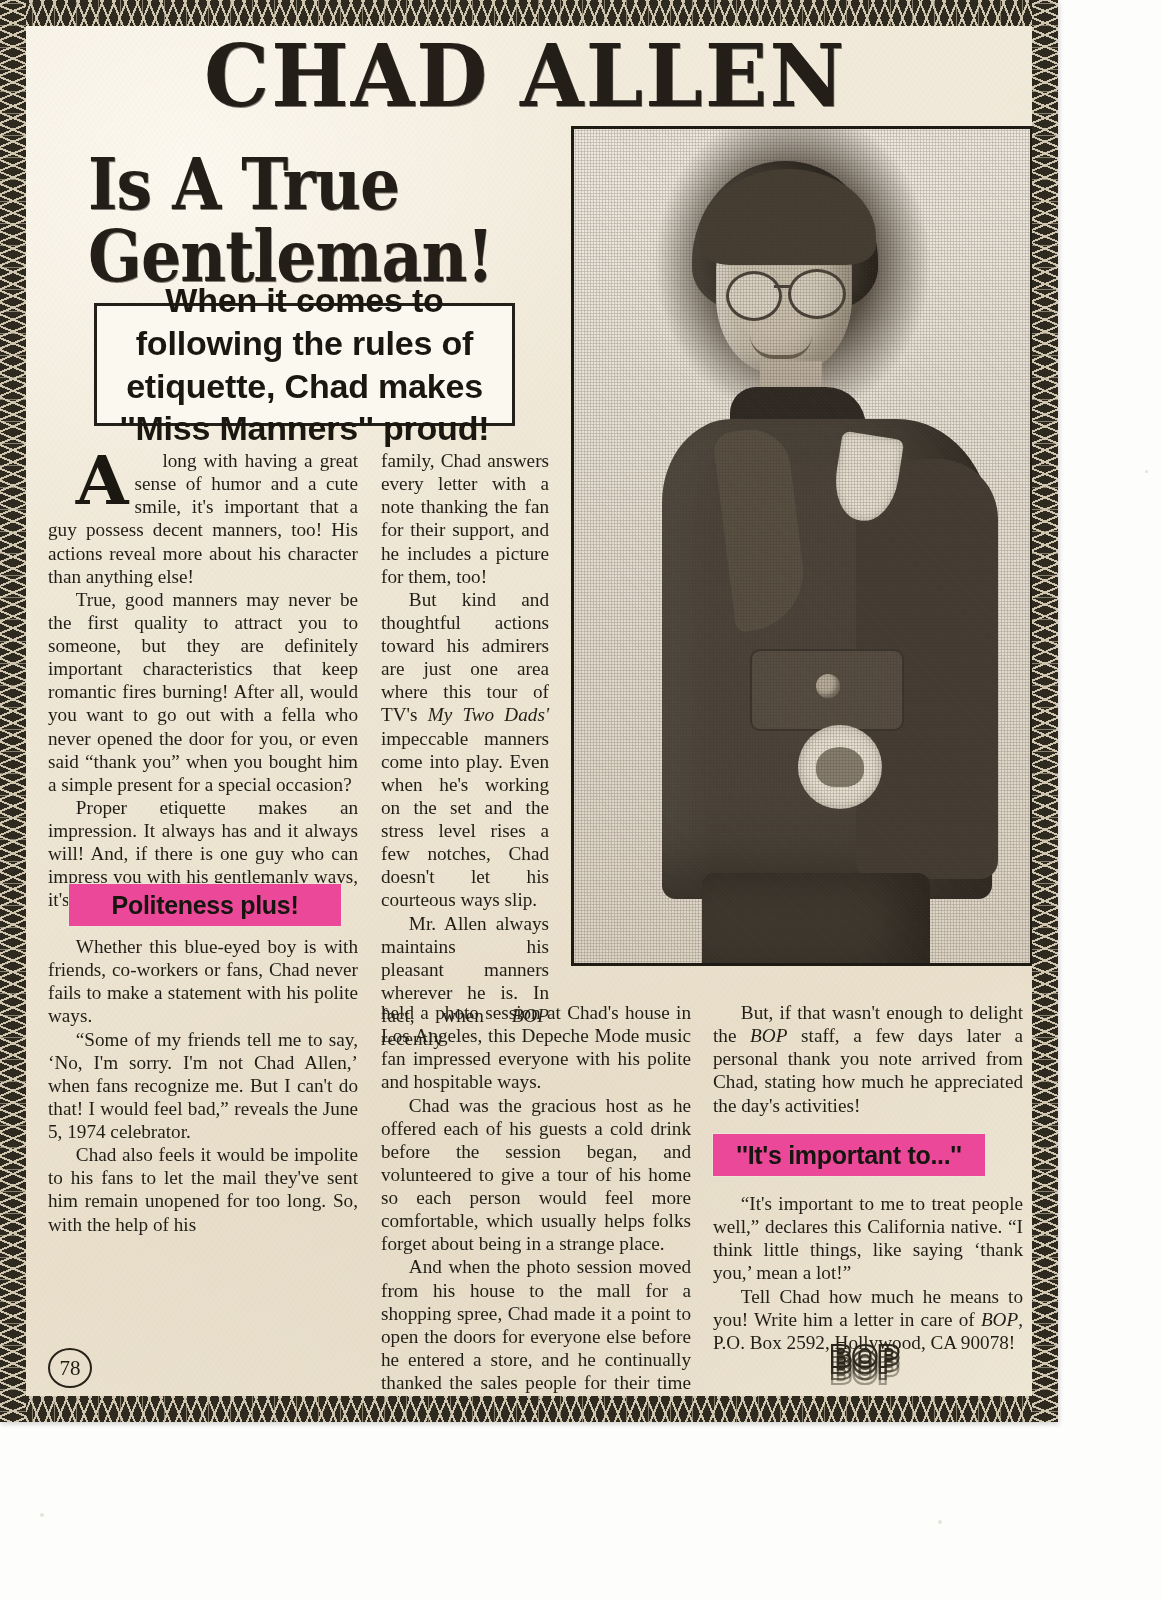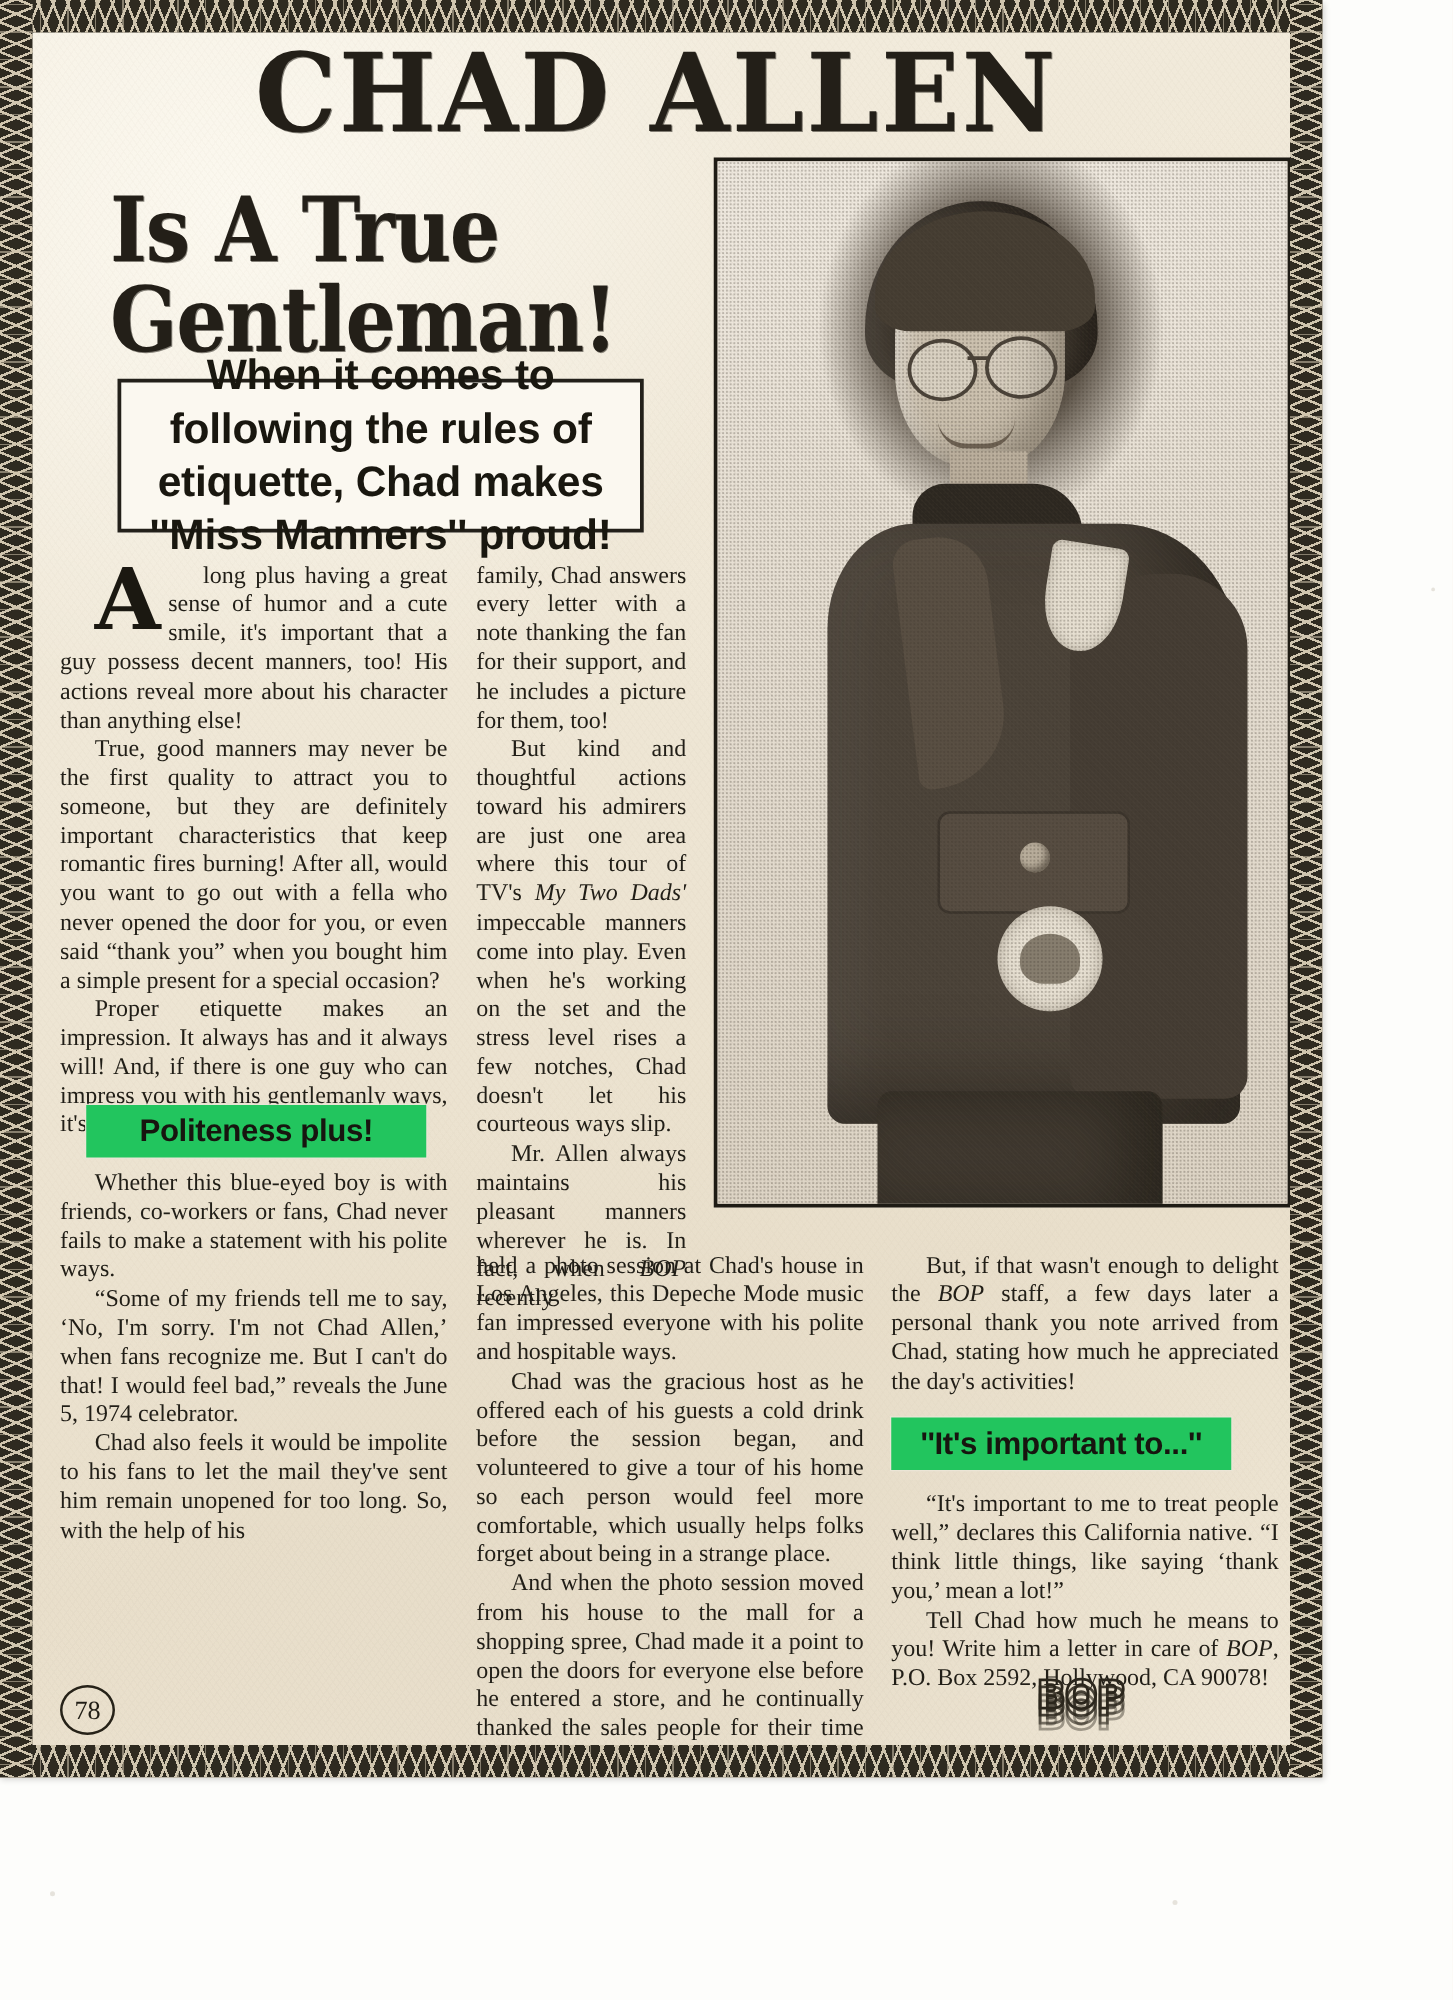--- a/index.html
+++ b/index.html
@@ -128,21 +128,21 @@
            font-size:68px;line-height:.80;margin:4px 6px 0 0;color:#1b1811;}
 
   #col1-a{left:22px;top:423px;width:310px;}
   #col1-b{left:22px;top:909px;width:310px;}
   #col2-a{left:355px;top:423px;width:168px;}
   #col2-b{left:355px;top:975px;width:310px;}
   #col3-a{left:687px;top:975px;width:310px;}
   #col3-b{left:687px;top:1166px;width:310px;}
 
   
-  .subhead{position:absolute;background:#22c55e;display:flex;align-items:center;
+  .subhead{position:absolute;background:#ec4899;display:flex;align-items:center;
            justify-content:center;box-shadow:0 0 0 1px rgba(235,229,215,.9);}
   .subhead span{font-family:"Liberation Sans",sans-serif;font-weight:700;
                 font-size:25px;color:#17150f;letter-spacing:-.3px;}
   #subhead-1{left:43px;top:858px;width:272px;height:42px;}
   #subhead-2{left:687px;top:1108px;width:272px;height:42px;text-align:right;}
 
   
   #pagenum{position:absolute;left:22px;top:1322px;width:40px;height:36px;
            border:2.4px solid #262218;border-radius:50%;
            display:flex;align-items:center;justify-content:center;}
@@ -206,21 +206,21 @@
         <div class="fig" id="fig-stud"></div>
         <div class="fig" id="fig-patch1"></div>
         <div class="fig" id="fig-patch2"></div>
         <div class="fig" id="fig-legs"></div>
         <div id="photo-halftone"></div>
         <div id="photo-grain"></div>
       </div>
     </div>
 
     <div class="col" id="col1-a">
-      <p><span class="dropcap">A</span><span>long plus having a great sense of humor and a cute smile, it's important that a guy possess decent manners, too! His actions reveal more about his character than anything else!</span></p>
+      <p><span class="dropcap">A</span><span>long with having a great sense of humor and a cute smile, it's important that a guy possess decent manners, too! His actions reveal more about his character than anything else!</span></p>
       <p>True, good manners may never be the first quality to attract you to someone, but they are definitely important characteristics that keep romantic fires burning! After all, would you want to go out with a fella who never opened the door for you, or even said “thank you” when you bought him a simple present for a special occasion?</p>
       <p>Proper etiquette makes an impression. It always has and it always will! And, if there is one guy who can impress you with his gentlemanly ways, it's Chad Allen!</p>
     </div>
 
     <div class="subhead" id="subhead-1">
       <span>Politeness plus!</span>
     </div>
 
     <div class="col" id="col1-b">
       <p>Whether this blue-eyed boy is with friends, co-workers or fans, Chad never fails to make a statement with his polite ways.</p>

